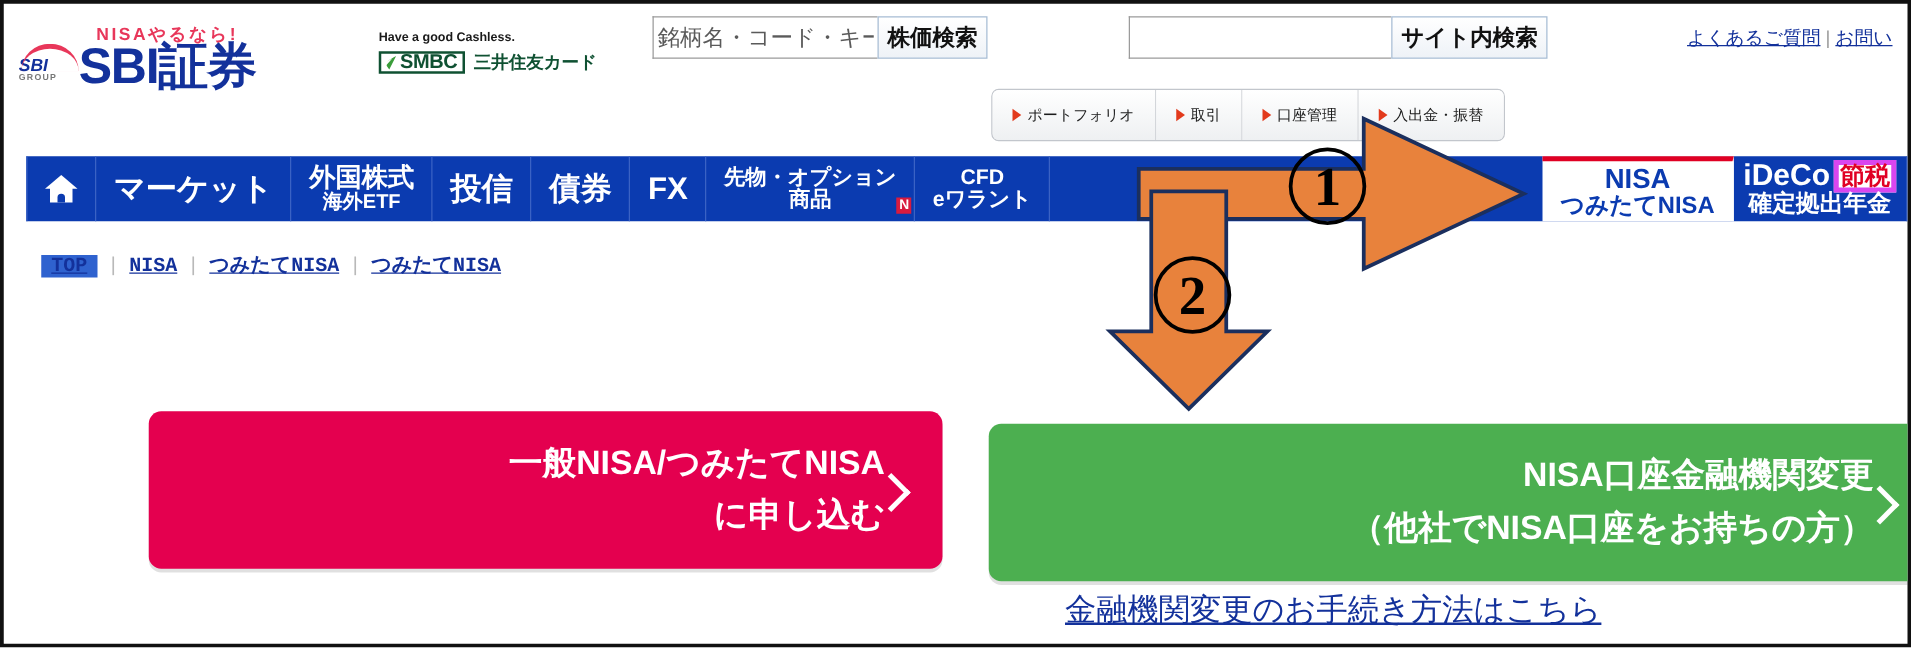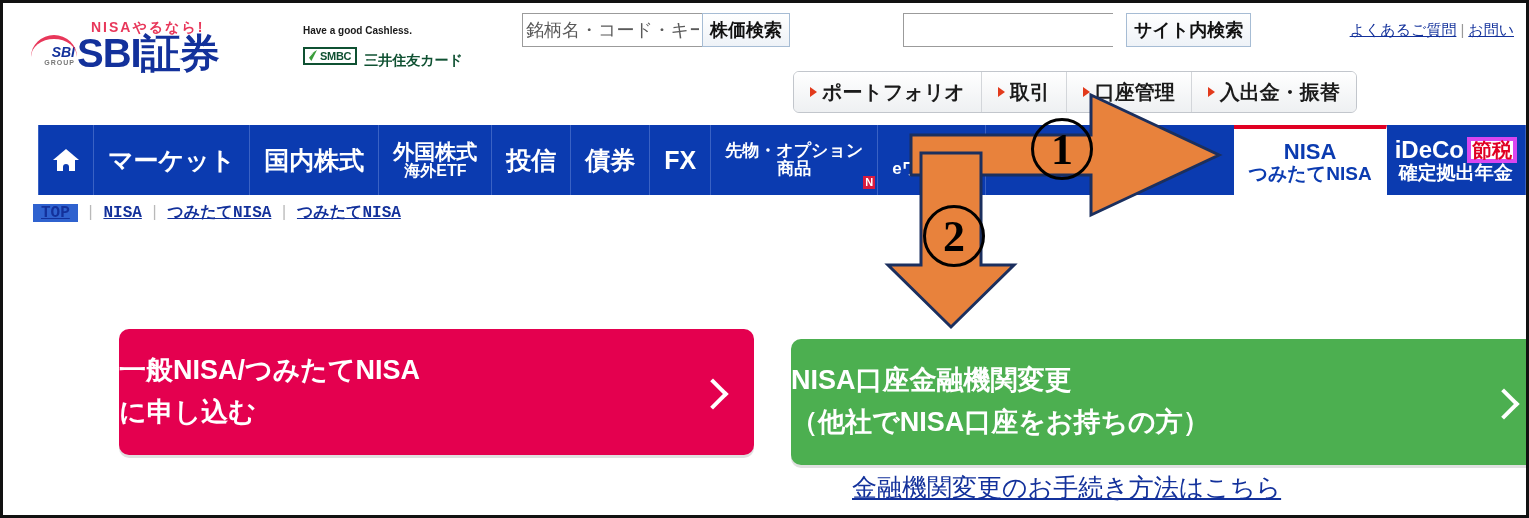--- a/index.html
+++ b/index.html
@@ -18,21 +18,21 @@
     border: 3px solid #111111;
   }
 
   
   .header {
     position: relative;
     height: 115px;
   }
   .logo-block {
     position: absolute;
-    left: 26px;
+    left: 12px;
     top: 14px;
     width: 240px;
     height: 70px;
   }
   .logo-tagline {
     position: absolute;
     left: 62px;
     top: 2px;
     font-size: 14px;
     font-weight: bold;
@@ -49,21 +49,21 @@
     color: #13319b;
     letter-spacing: -1px;
     white-space: nowrap;
     line-height: 1;
   }
   .logo-badge {
     position: absolute;
     left: 0px;
     top: 28px;
     width: 46px;
-    text-align: right;
+    text-align: left;
     line-height: 1;
   }
   .logo-badge .swoosh {
     position: absolute;
     left: 2px;
     top: -10px;
     width: 46px;
     height: 18px;
     border-top: 4px solid #e8375a;
     border-radius: 50% / 100% 100% 0 0;
@@ -111,31 +111,30 @@
     height: 18px;
     box-sizing: border-box;
   }
   .smbc-leaf {
     width: 8px;
     height: 11px;
     background: #3a9d3a;
     clip-path: polygon(100% 0, 30% 100%, 0 70%, 60% 20%, 0 45%, 100% 0);
   }
   .smbc-text {
-    font-size: 11px;
+    font-size: 16px;
     font-weight: bold;
     color: #0f5132;
     letter-spacing: -0.3px;
   }
   .smbc-card {
     font-size: 14px;
     font-weight: bold;
     color: #0f5132;
     white-space: nowrap;
-    margin-top: 11px;
   }
 
   
   .stock-search {
     position: absolute;
     left: 519px;
     top: 10px;
     display: flex;
     align-items: stretch;
     height: 34px;
@@ -167,21 +166,20 @@
     cursor: pointer;
     font-family: "Liberation Sans", sans-serif;
   }
   .site-search {
     position: absolute;
     left: 900px;
     top: 10px;
     display: flex;
     align-items: stretch;
     height: 34px;
-    gap: 13px;
   }
   .site-input {
     width: 210px;
     height: 34px;
     box-sizing: border-box;
     border: 1px solid #9b9b9b;
     border-right: none;
     background: #fff;
     font-size: 18px;
     padding: 0 3px;
@@ -214,46 +212,45 @@
     overflow: hidden;
     background: linear-gradient(#ffffff, #f0f1f3);
     height: 40px;
   }
   .pill {
     display: flex;
     align-items: center;
     gap: 5px;
     padding: 0 16px;
     border-right: 1px solid #d3d6da;
-    font-size: 20px;
-    font-weight: bold;
+    font-size: 12px;
+    font-weight: normal;
     color: #1b1b1b;
     white-space: nowrap;
     cursor: pointer;
     background: linear-gradient(#ffffff, #eef0f2);
   }
   .pill:last-child { border-right: none; }
   .pill .tri {
     width: 0; height: 0;
     border-left: 7px solid #e23a1c;
     border-top: 5px solid transparent;
     border-bottom: 5px solid transparent;
   }
 
   
   .bluenav {
     position: absolute;
     left: 18px;
     top: 122px;
     right: 0px;
-    height: 70px;
+    height: 52px;
     background: #0b3bb0;
     display: flex;
     align-items: stretch;
-    margin-left: 17px;
   }
   .nav-item {
     display: flex;
     flex-direction: column;
     align-items: center;
     justify-content: center;
     color: #ffffff;
     font-weight: bold;
     border-right: 1px solid #3a62c4;
     padding: 0 14px;
@@ -363,21 +360,21 @@
     background: #4caf50;
     border-radius: 10px;
     box-shadow: 0 3px 0 rgba(0,0,0,0.12);
     cursor: pointer;
   }
   .cta-label {
     position: absolute;
     left: 0; right: 46px; top: 0; bottom: 0;
     display: flex;
     flex-direction: column;
-    align-items: flex-start;
+    align-items: flex-end;
     justify-content: center;
     color:#ffffff;
     font-size: 27px;
     font-weight: bold;
     line-height: 1.55;
     text-align:center;
   }
   .cta-chevron {
     position:absolute;
     right: 30px;
@@ -483,23 +480,20 @@
         <span class="roof"></span>
           <span class="body"></span>
           <span class="door"></span>
       </span>
     </div>
 
     <div class="nav-item">
       <span class="l1">マーケット</span>
     </div>
 
-    <div class="nav-item">
-      <span class="l1">国内株式</span>
-    </div>
 
     <div class="nav-item two-line">
       <span class="l1">外国株式</span>
       <span class="l2">海外ETF</span>
     </div>
 
     <div class="nav-item">
       <span class="l1">投信</span>
     </div>
 

